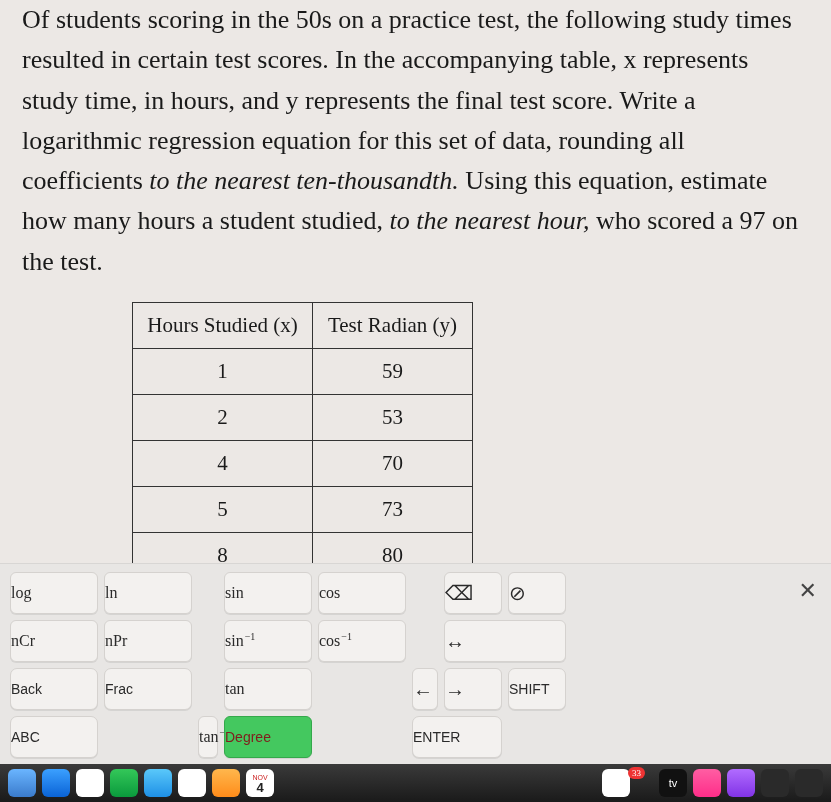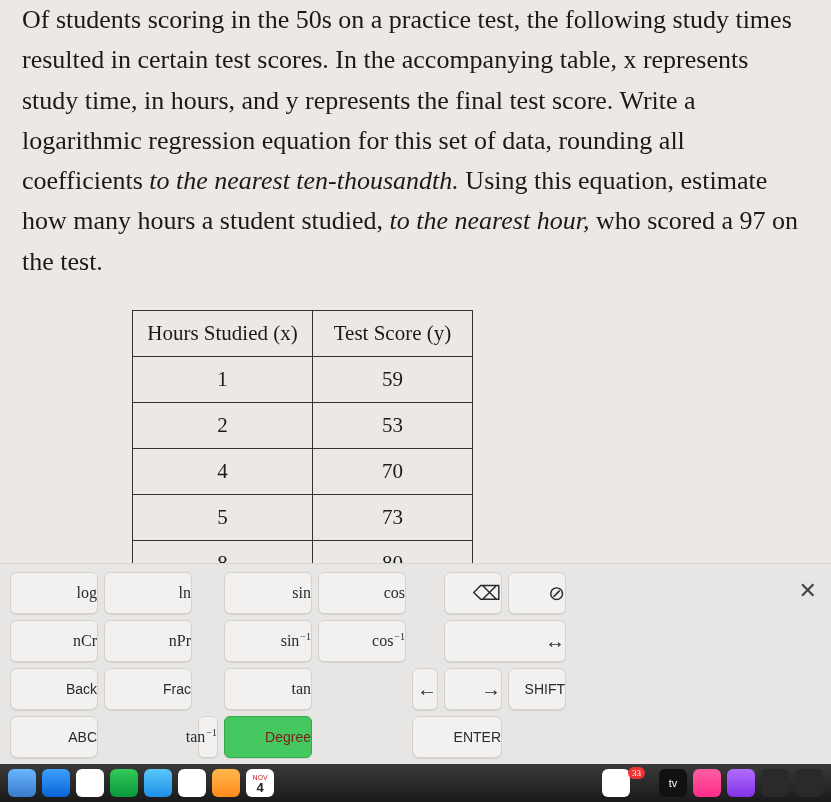--- a/index.html
+++ b/index.html
@@ -14,21 +14,21 @@
   .problem-area {
     padding: 0 22px 10px 22px;
   }
   .problem-text {
     font-size: 26px;
     line-height: 1.55;
     color: #1a1a1a;
   }
   .italic { font-style: italic; }
   .data-table {
-    margin: 28px 0 0 110px;
+    margin: 20px 0 0 110px;
     border-collapse: collapse;
     background: #fff;
   }
   .data-table th, .data-table td {
     border: 1.5px solid #333;
     font-size: 21px;
     color: #1a1a1a;
     font-weight: normal;
     text-align: center;
     background: #ece8e5;
@@ -62,21 +62,21 @@
   }
   .key {
     background: #f3f1ef;
     border: 1px solid #d5d2cf;
     border-radius: 6px;
     font-family: Georgia, serif;
     font-size: 16px;
     color: #2a2a2a;
     display: flex;
     align-items: center;
-    justify-content: flex-end;
+    justify-content: flex-start;
     box-shadow: 0 1px 0 rgba(0,0,0,.08);
     cursor: pointer;
   }
   .key.sans { font-family: -apple-system, Helvetica, Arial, sans-serif; font-size:14px;border-radius:7px; }
   .key.small-sup { font-size: 16px; }
   .key sup { font-size: 10px; vertical-align: super; margin-left:1px;}
   .key.degree {
     background: #44c85f;
     color: #7f1d1d;
     border-color: #34a84b;
@@ -147,21 +147,21 @@
 
 <div class="problem-area">
   <p class="problem-text">
     <span>Of students scoring in the 50s on a practice test, the following study times resulted in certain test scores. In the accompanying table, x represents study time, in hours, and y represents the final test score. Write a logarithmic regression equation for this set of data, rounding all coefficients </span><span class="italic">to the nearest ten-thousandth.</span><span> Using this equation, estimate how many hours a student studied, </span><span class="italic">to the nearest hour,</span><span> who scored a 97 on the test.</span>
   </p>
 
   <table class="data-table">
     <tbody>
         <tr>
       <th>Hours Studied (x)</th>
-      <th>Test Score (y)</th>
+      <th>Test Radian (y)</th>
     </tr>
     <tr>
           <td>1</td>
           <td>59</td>
         </tr>
     <tr>
           <td>2</td>
           <td>53</td>
         </tr>
     <tr>

